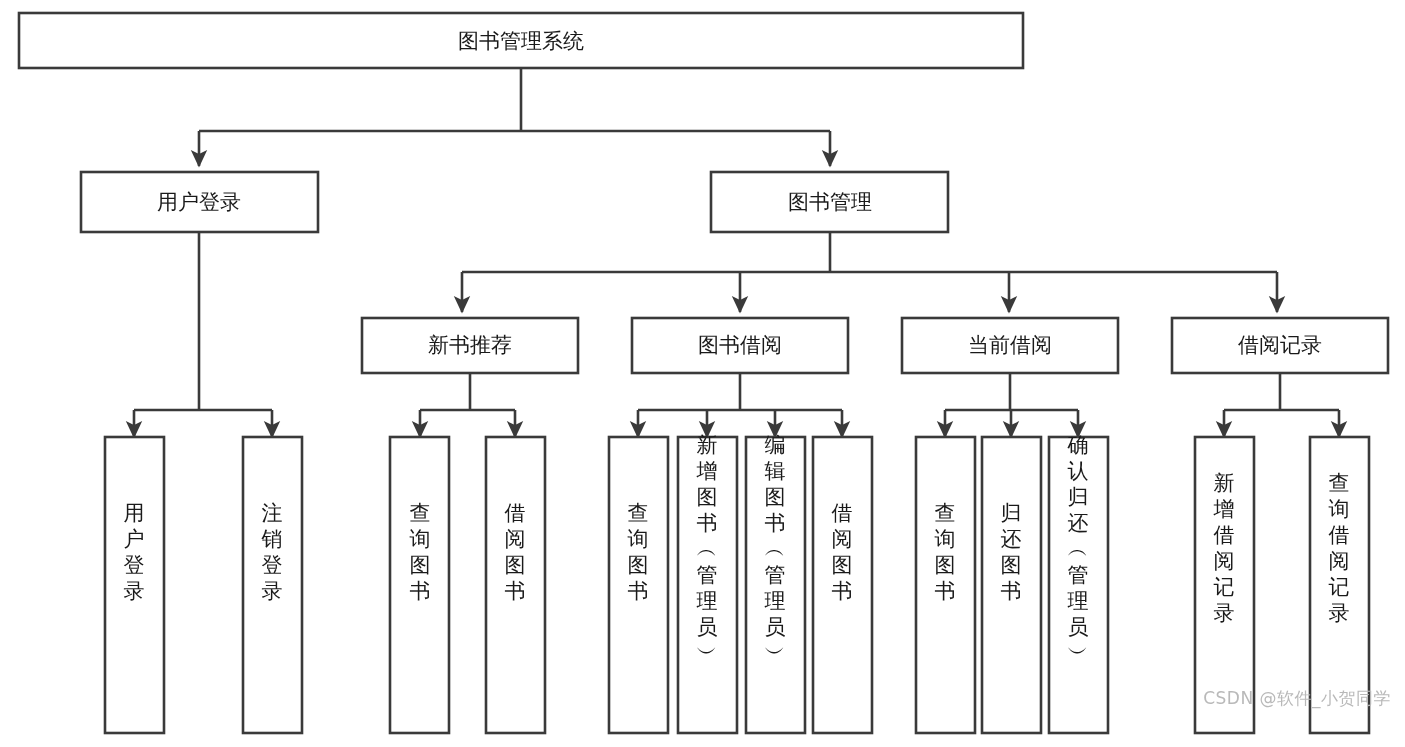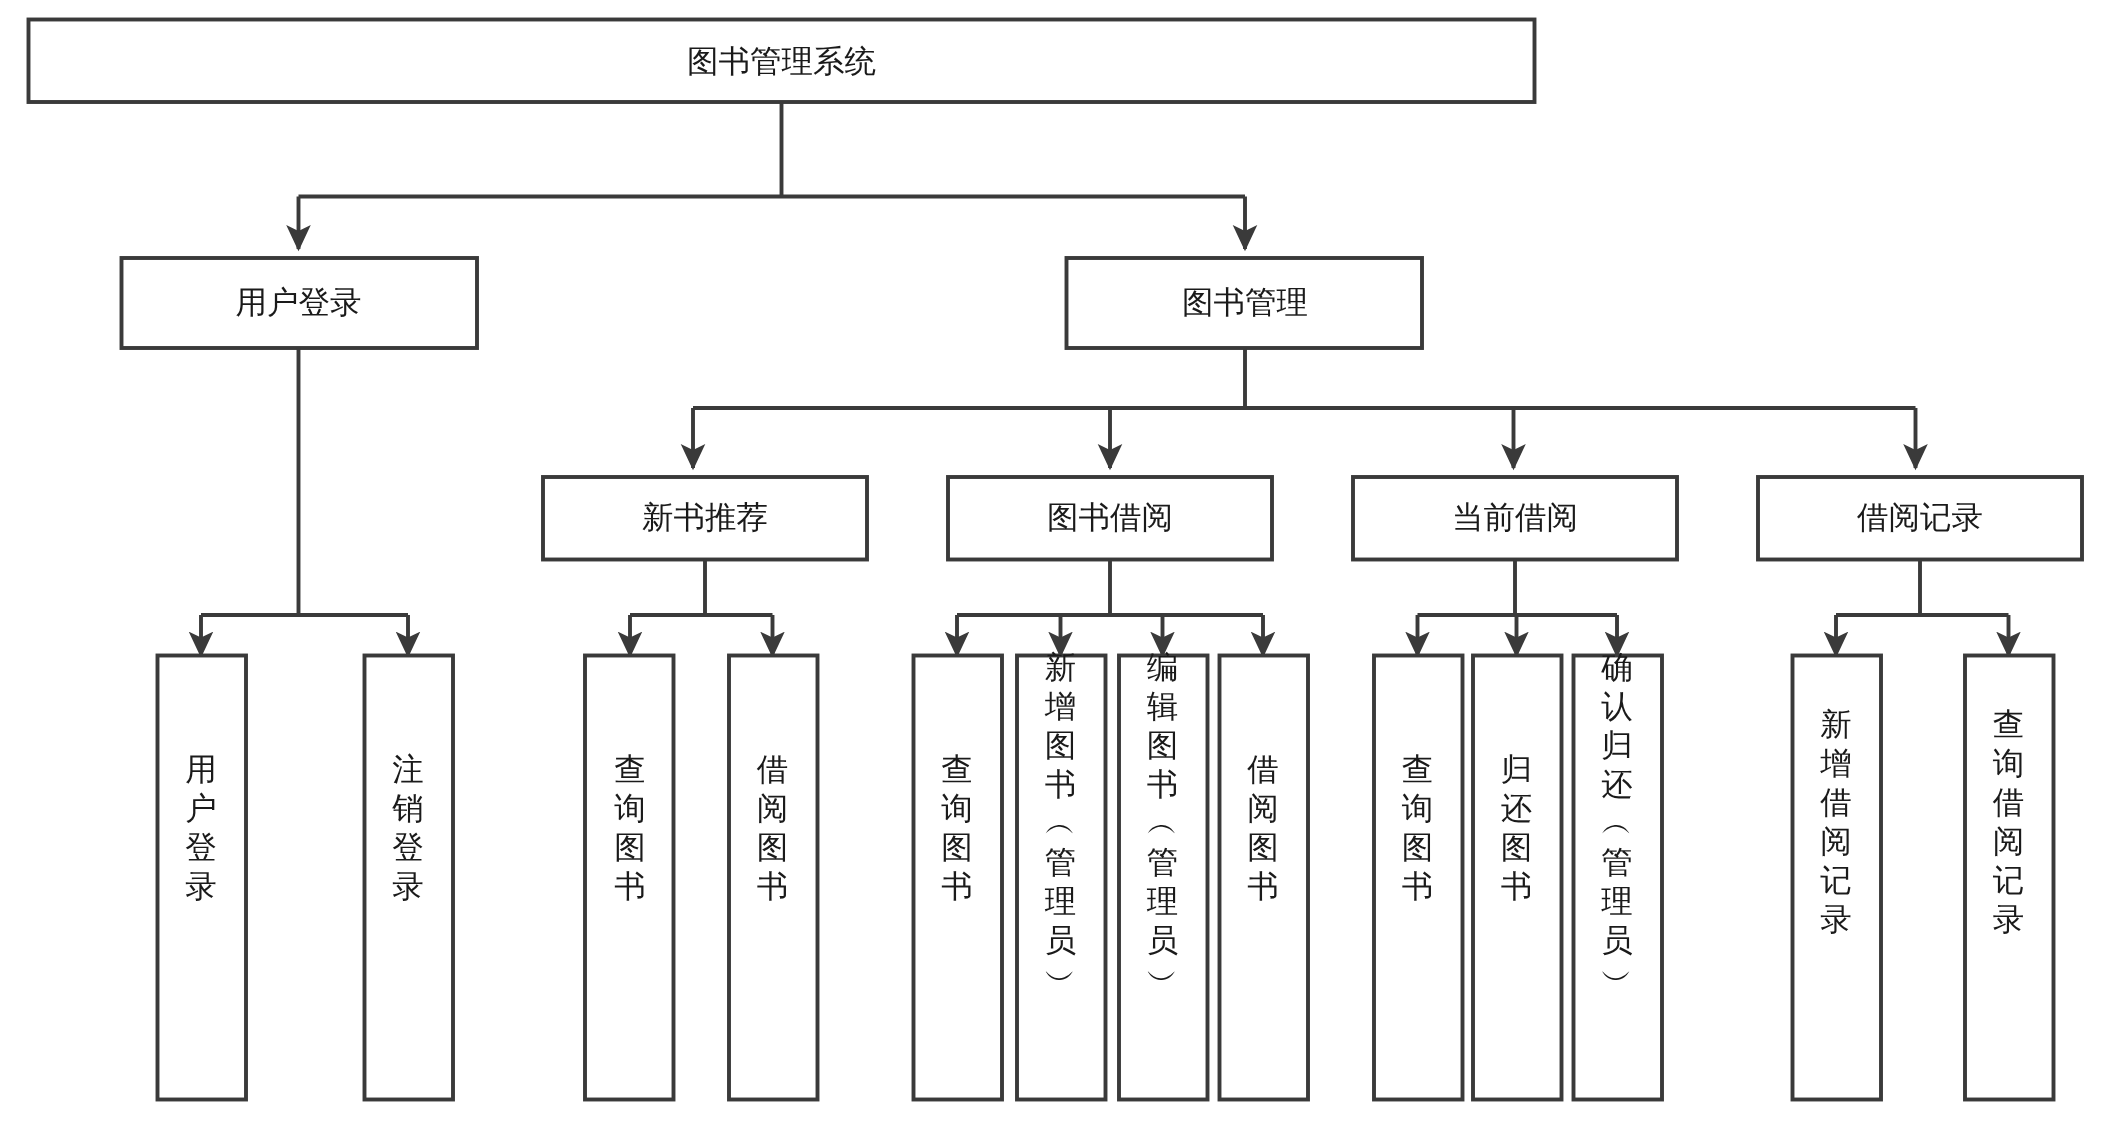--- a/index.html
+++ b/index.html
@@ -218,14 +218,15 @@
       <text class="node-label-vertical" x="1224" y="490"><tspan x="1224" dy="0">新</tspan><tspan x="1224" dy="26">增</tspan><tspan x="1224" dy="26">借</tspan><tspan x="1224" dy="26">阅</tspan><tspan x="1224" dy="26">记</tspan><tspan x="1224" dy="26">录</tspan></text>
     </g>
 
     <g>
       <rect class="node-box" x="1310" y="437" width="59" height="296"></rect>
       <text class="node-label-vertical" x="1339" y="490"><tspan x="1339" dy="0">查</tspan><tspan x="1339" dy="26">询</tspan><tspan x="1339" dy="26">借</tspan><tspan x="1339" dy="26">阅</tspan><tspan x="1339" dy="26">记</tspan><tspan x="1339" dy="26">录</tspan></text>
     </g>
 
   </svg>
 
+  <div class="watermark-text">CSDN @软件_小贺同学</div>
 
 </div>
 
 </body></html>

